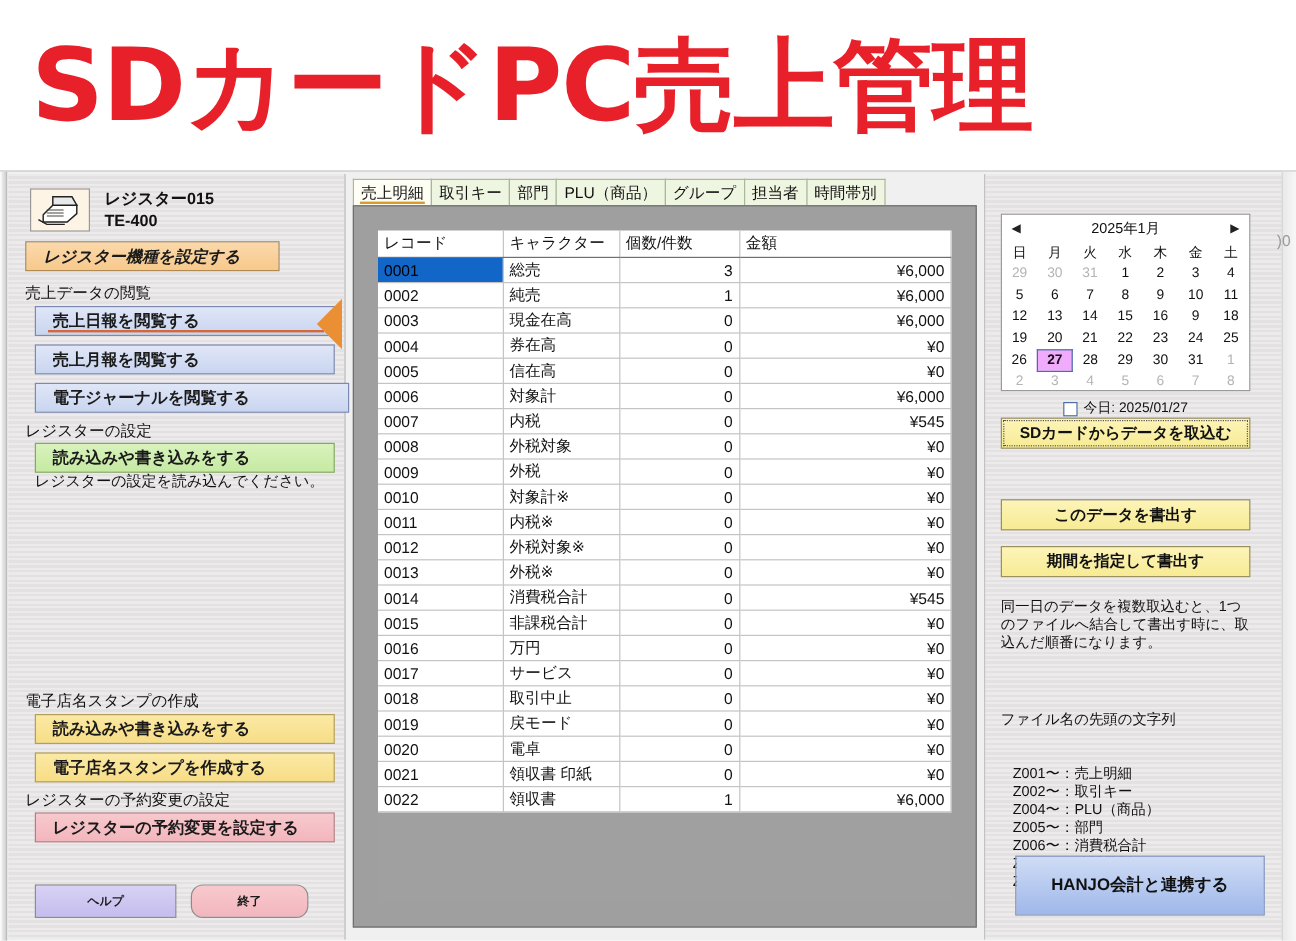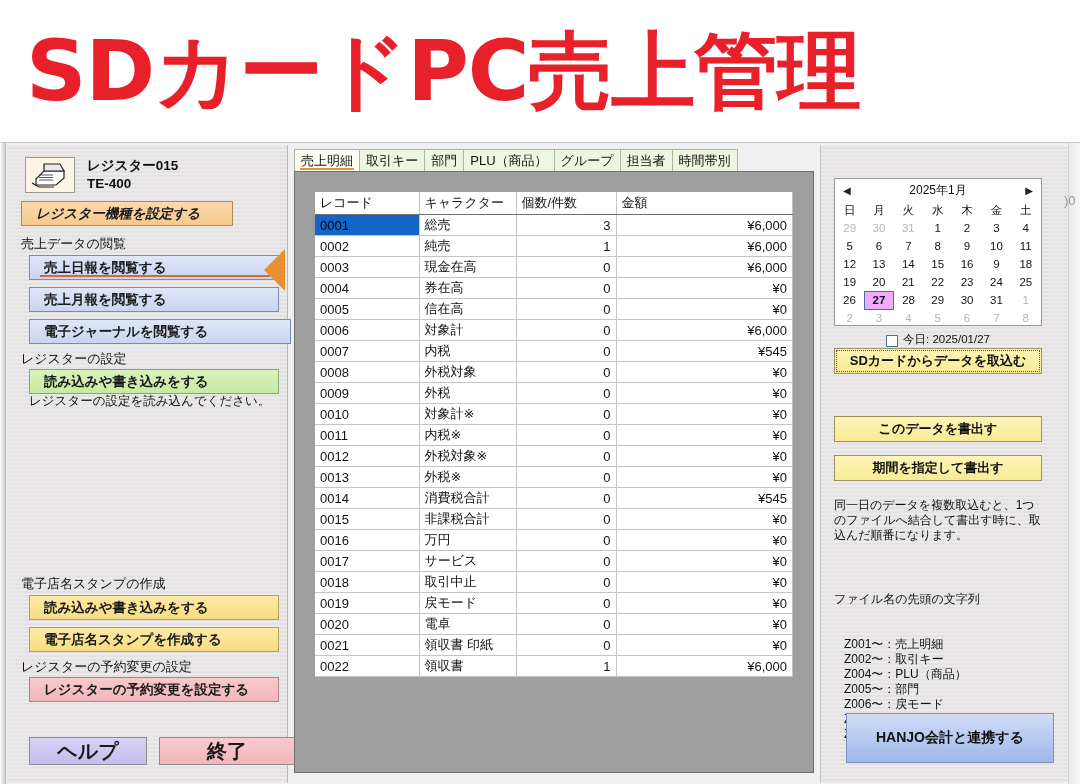--- a/index.html
+++ b/index.html
@@ -91,21 +91,21 @@
     position:absolute; left:80px; top:30px;
     font-size:13.5px; font-weight:bold; color:#111; line-height:17px;
     white-space:nowrap;
   }
   #reg-hint{
     position:absolute; left:22px; top:248px;
     font-size:12.5px; color:#111; white-space:nowrap;
   }
   .sb-bottom-btn{
     position:absolute; height:28px; border:1px solid #8d8d8d;
-    font-size:20px; font-weight:bold; color:#1a1a1a;
+    font-size:10px; font-weight:bold; color:#1a1a1a;
     display:flex; align-items:center; justify-content:center;
     cursor:default;
   }
 
   
   #pointer-arrow{
     position:absolute; left:264px; top:106px;
     width:0;height:0;
     border-top:21px solid transparent;
     border-bottom:21px solid transparent;
@@ -306,21 +306,21 @@
     <div class="sb-btn btn-yellow" style="left:22px; top:450px; width:250px;">読み込みや書き込みをする</div>
 
     <div class="sb-btn btn-yellow" style="left:22px; top:482px; width:250px;">電子店名スタンプを作成する</div>
 
     <div class="sb-head" style="left:14px; top:513px;">レジスターの予約変更の設定</div>
 
     <div class="sb-btn btn-pink" style="left:22px; top:532px; width:250px;">レジスターの予約変更を設定する</div>
 
     <div class="sb-bottom-btn btn-purple" style="left:22px; top:592px; width:118px;">ヘルプ</div>
 
-    <div class="sb-bottom-btn btn-pink" style="left:152px; top:592px; width:136px;">終了</div>
+    <div class="sb-bottom-btn btn-pink" style="left:152px; top:592px; width:98px;border-radius:10px;">終了</div>
   </div>
 
   <div id="pointer-arrow"></div>
 
   <div id="main-panel">
 
     <div id="tabstrip">
         <div class="tab active">
           <span>売上明細</span>
           <span class="tab-ul"></span>
@@ -589,21 +589,21 @@
     <div class="rp-btn" style="top:271px;">このデータを書出す</div>
 
     <div class="rp-btn" style="top:310px;">期間を指定して書出す</div>
 
     <div id="rp-note" style="top:353px;">同一日のデータを複数取込むと、1つ
 のファイルへ結合して書出す時に、取
 込んだ順番になります。</div>
 
     <div id="rp-filehead" style="top:417px;">
       <div>ファイル名の先頭の文字列</div>
-      <div id="file-prefix-list" style="padding-left:10px;"><div>Z001〜：売上明細</div><div>Z002〜：取引キー</div><div>Z004〜：PLU（商品）</div><div>Z005〜：部門</div><div>Z006〜：戻モード</div><div>Z009〜：時間帯別</div><div>Z011〜：担当者</div></div>
+      <div id="file-prefix-list" style="padding-left:10px;"><div>Z001〜：売上明細</div><div>Z002〜：取引キー</div><div>Z004〜：PLU（商品）</div><div>Z005〜：部門</div><div>Z006〜：消費税合計</div><div>Z009〜：時間帯別</div><div>Z011〜：担当者</div></div>
     </div>
 
     <div id="hanjo-btn">HANJO会計と連携する</div>
   </div>
 
   <div id="bg-sliver"></div>
   <div id="bg-glyph">)0</div>
 </div>
 
 </body></html>

